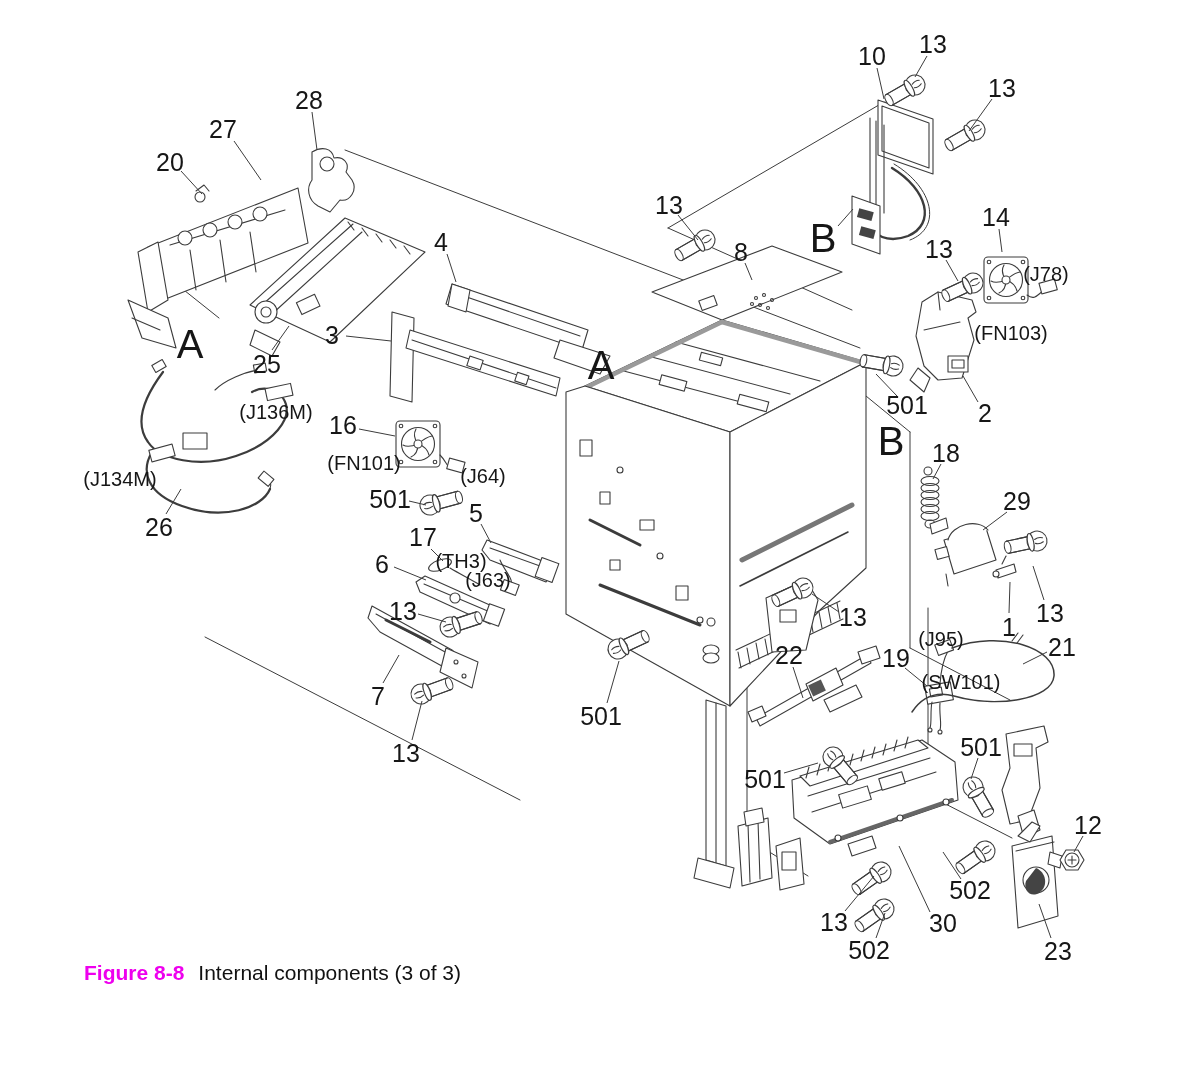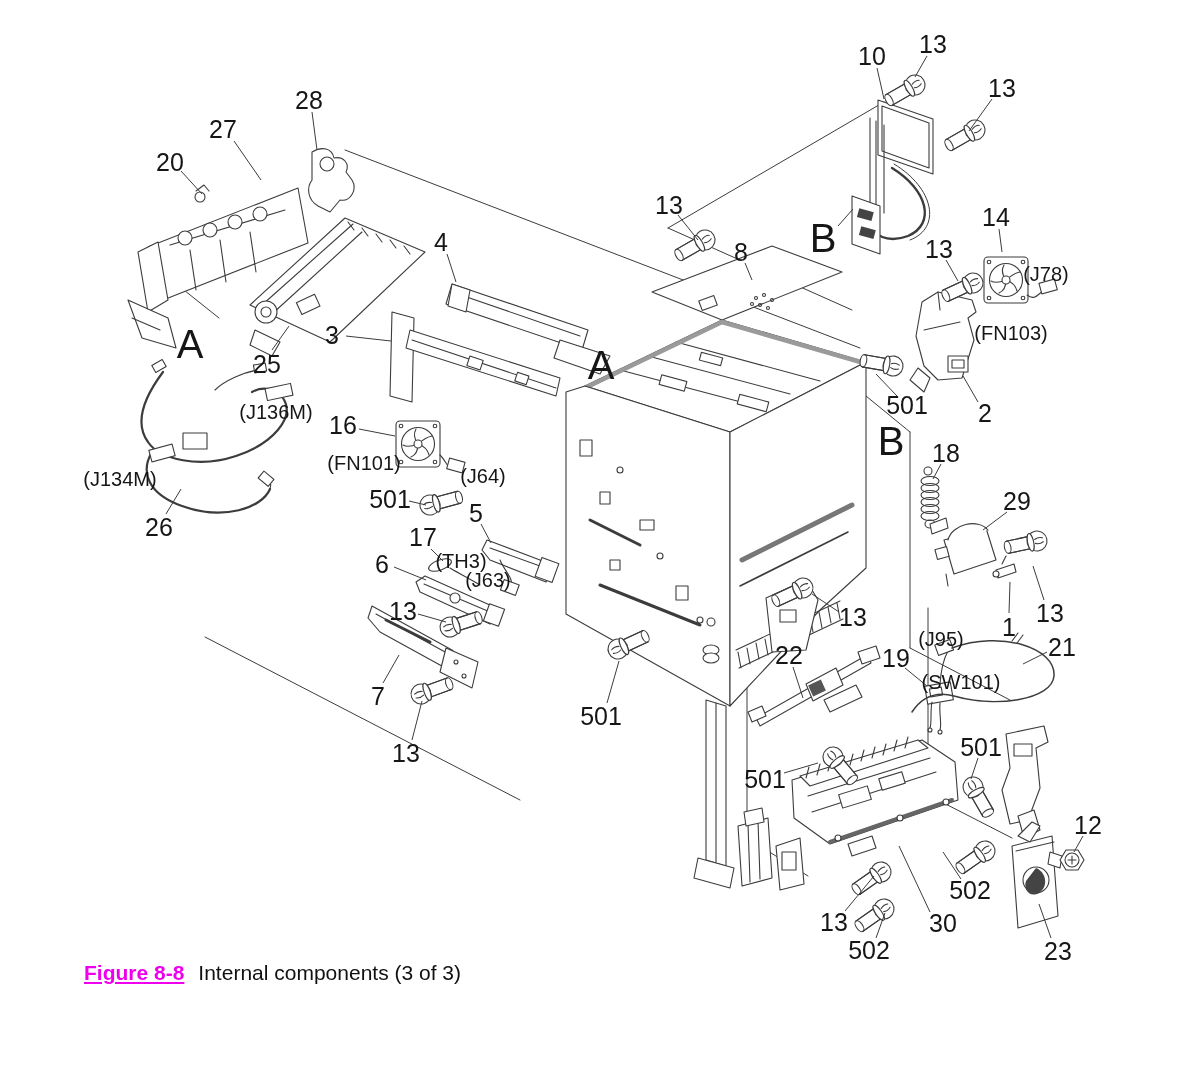--- a/index.html
+++ b/index.html
@@ -4,21 +4,21 @@
 <style>
   html,body{margin:0;padding:0;background:#fff;}
   .canvas{position:relative;width:1177px;height:1080px;background:#ffffff;overflow:hidden;
           font-family:"Liberation Sans",sans-serif;}
   svg{position:absolute;left:0;top:0;}
   text.lbl{font-family:"Liberation Sans",sans-serif;fill:#161616;text-anchor:middle;}
   text.num{font-size:25px;}
   text.conn{font-size:20px;}
   text.zone{font-size:40px;}
   .caption{position:absolute;left:84px;top:961px;font-size:21px;white-space:nowrap;}
-  .caption .cap-label{font-weight:bold;text-decoration:underline;}
+  .caption .cap-label{font-weight:bold;}
   .caption .cap-text{color:#111;margin-left:14px;margin-top:32px;}
   .watermark{position:absolute;right:8px;top:1109px;font-family:"Liberation Serif",serif;
              font-weight:bold;font-size:20px;}
 </style>
 </head>
 <body>
 
 <div class="canvas">
 
 <svg width="1177" height="1080" viewBox="0 0 1177 1080">

